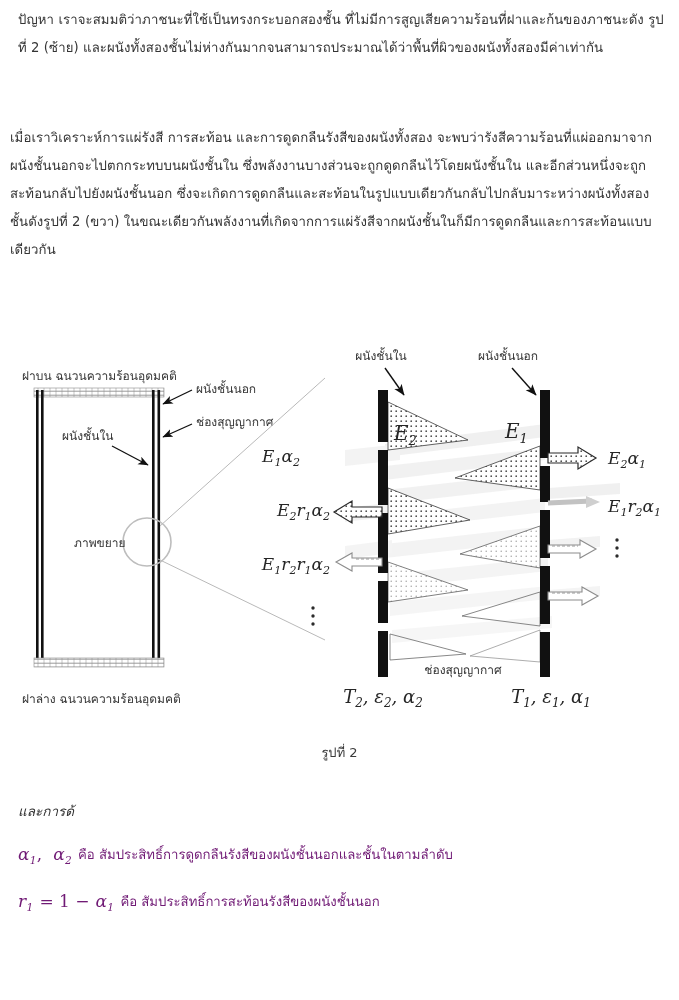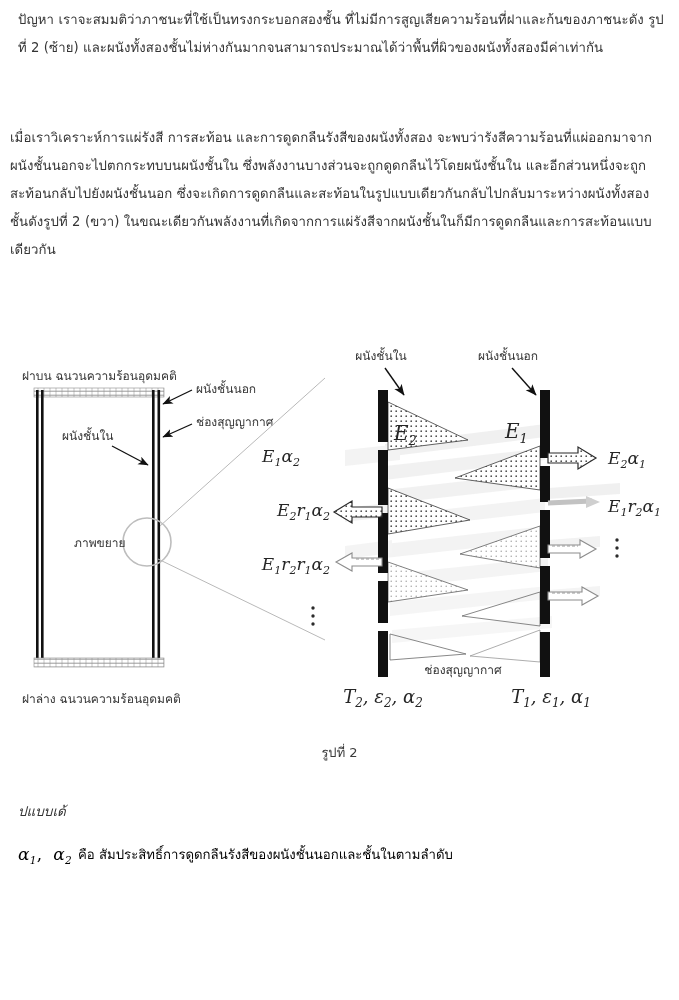--- a/index.html
+++ b/index.html
@@ -62,21 +62,21 @@
   }
   .def-head {
     font-family: "DejaVu Serif", "Liberation Serif", serif;
     font-style: italic;
     font-size: 13.5px;
     color: #333;
     margin: 0 0 22px 0;
   }
   .def-row {
     font-size: 13.2px;
-    color: #000000;
+    color: #701a75;
     margin: 0 0 24px 0;
     line-height: 1.2;
     white-space: nowrap;
   }
   .mathi {
     font-family: "DejaVu Serif", "Liberation Serif", serif;
     font-style: italic;
     font-size: 17px;
     letter-spacing: 0.3px;
   }
@@ -288,21 +288,24 @@
   </g>
 </svg>
 </div>
 
 <div class="fig-caption">
   <span>รูปที่ 2</span>
 </div>
 
 <div id="defs">
 
-  <div class="def-head">ปแบบเด้</div>
+  <div class="def-head">และการด้</div>
 
   <div class="def-row">
     <span class="mathi"><span>α</span><sub>1</sub></span><span class="mathop">,</span><span class="gap-md"></span><span class="mathi"><span>α</span><sub>2</sub></span><span class="gap-sm"></span><span class="thai-inline">คือ สัมประสิทธิ์การดูดกลืนรังสีของผนังชั้นนอกและชั้นในตามลำดับ</span>
   </div>
 
+  <div class="def-row">
+    <span class="mathi"><span>r</span><sub>1</sub></span><span class="gap-sm"></span><span class="mathop">= 1 −</span><span class="gap-sm"></span><span class="mathi"><span>α</span><sub>1</sub></span><span class="gap-sm"></span><span class="thai-inline">คือ สัมประสิทธิ์การสะท้อนรังสีของผนังชั้นนอก</span>
+  </div>
 
 
 </div>
 
 </body></html>

